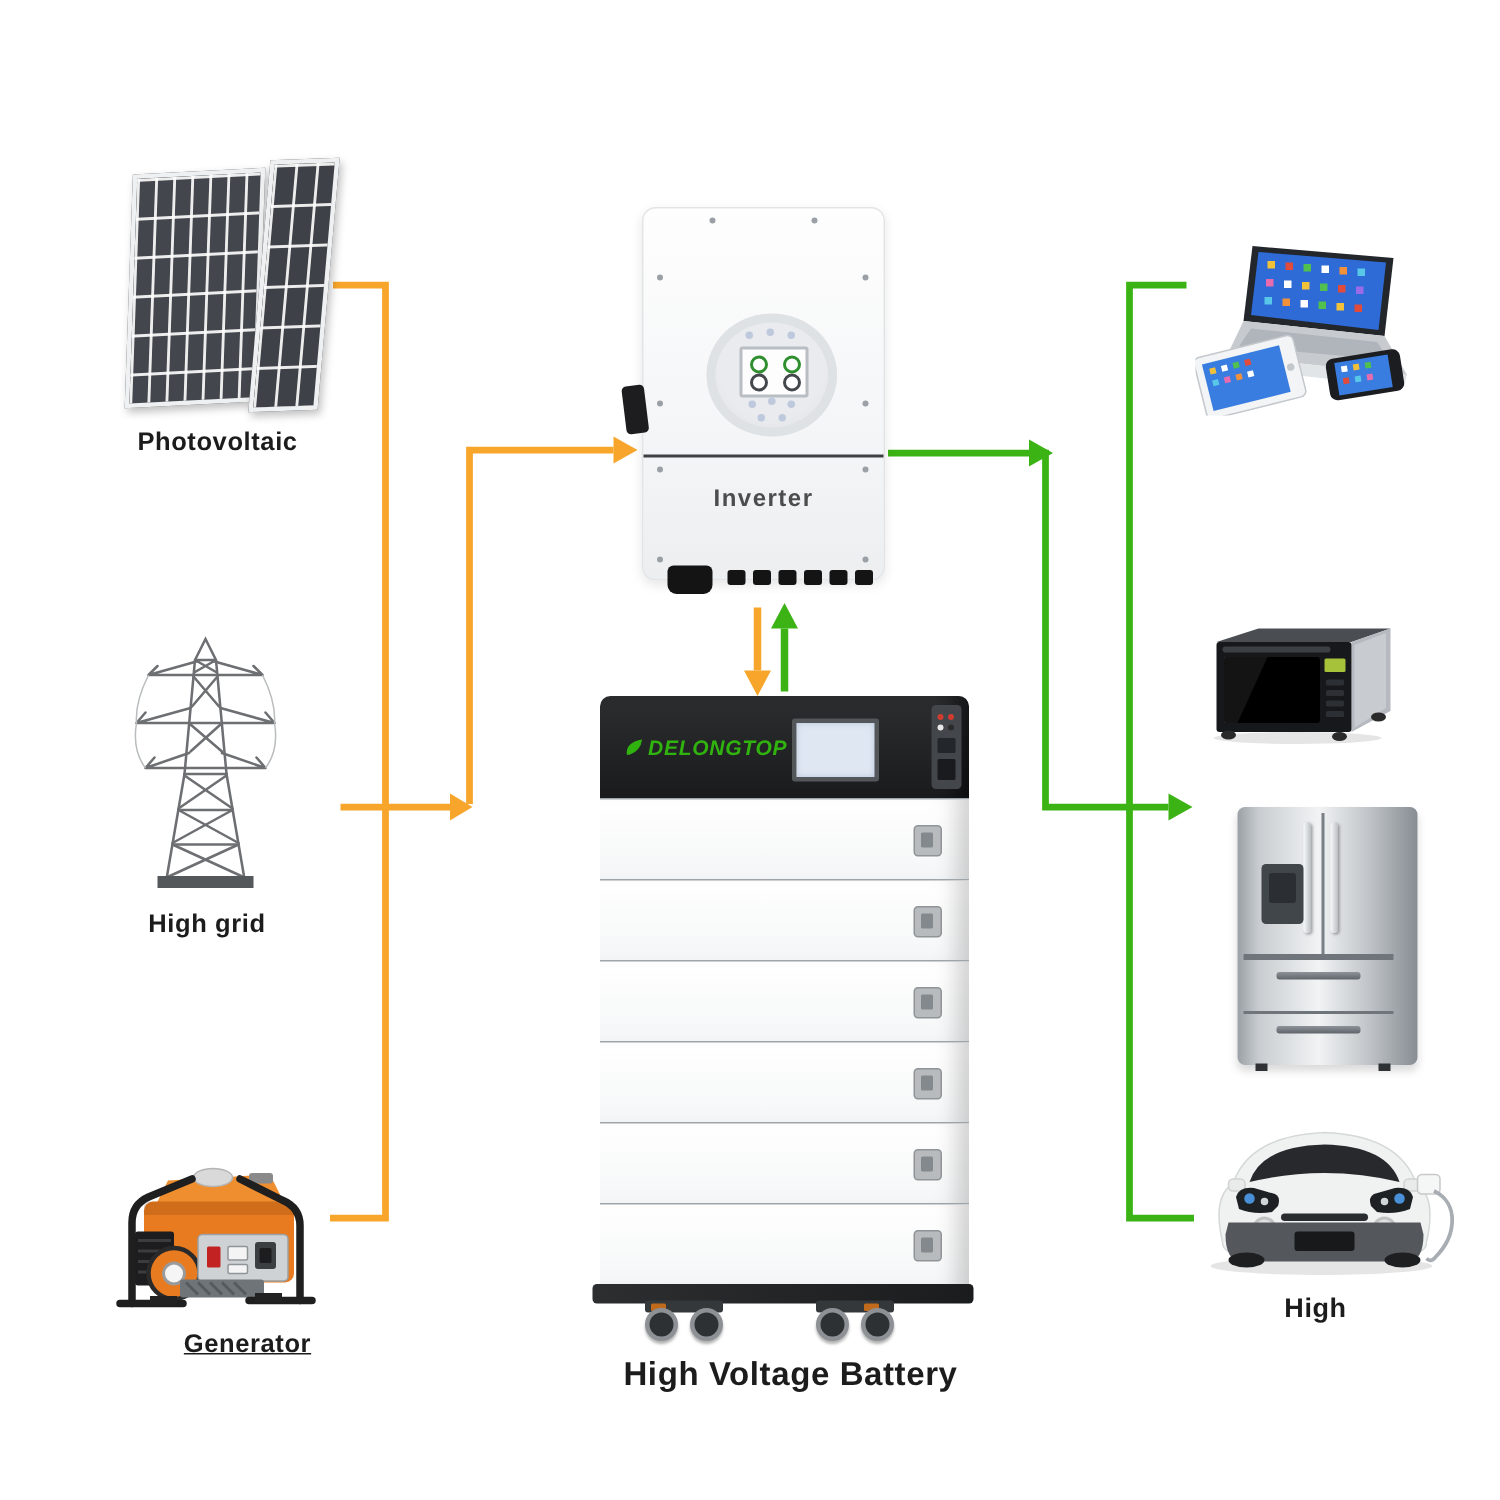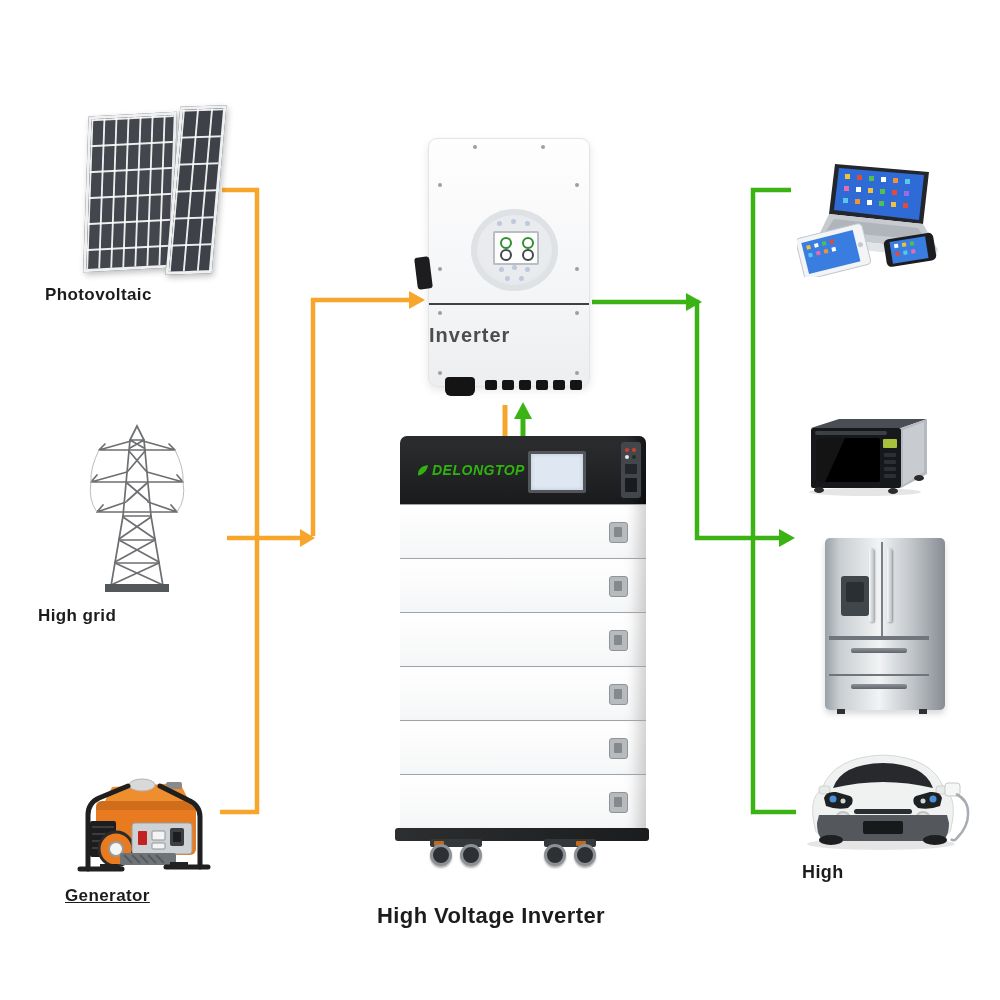--- a/index.html
+++ b/index.html
@@ -7,21 +7,21 @@
     --c-green:#3CB315;
     --c-label:#1c1c1c;
     --c-inverter-label:#4d4d4d;
     --c-brand-green:#31B30F;
     --c-ac-display-green:#4ed34e;
   }
   html,body{margin:0;padding:0;background:#fff;}
   #canvas{position:relative;width:1000px;height:1000px;background:#fff;overflow:hidden;
           font-family:"Liberation Sans", sans-serif;}
   .abs{position:absolute;}
-  .node-label{position:absolute;font-weight:bold;color:var(--c-label);
+  .node-label{position:absolute;text-align:center;font-weight:bold;color:var(--c-label);
               letter-spacing:.4px;}
   
   svg.lines{position:absolute;left:0;top:0;z-index:1;}
   .ln-o{stroke:var(--c-orange);stroke-width:4.5;fill:none;}
   .ln-g{stroke:var(--c-green);stroke-width:4.5;fill:none;}
   .ar-o{fill:var(--c-orange);stroke:none;}
   .ar-g{fill:var(--c-green);stroke:none;}
   .comp{z-index:2;}
   
   .pv-panel{position:absolute;border:3px solid #eef0f1;background-color:#43464c;
@@ -38,21 +38,21 @@
     box-shadow:inset 0 0 0 6px #dfe2e5;}
   .inv-lcd{position:absolute;left:22px;top:22px;width:42px;height:30px;background:#fdfdfd;
     border:2px solid #b9bec3;border-radius:2px;}
   .gauge{position:absolute;width:8px;height:8px;border-radius:50%;}
   .inv-dot{position:absolute;width:5px;height:5px;border-radius:50%;background:#b3c1da;opacity:.8;}
   .inv-divider{position:absolute;left:0;top:164px;width:100%;height:2px;background:#3f4043;}
   .inv-conn{position:absolute;background:#141414;border-radius:2px;}
   .inv-clip{position:absolute;left:-13px;top:118px;width:15px;height:32px;background:#1d1d1f;
     border-radius:3px;transform:rotate(-7deg);}
   
-  .battery{left:400px;top:436px;width:246px;height:426px;}
+  .battery{left:400px;top:464px;width:246px;height:426px;}
   .bat-top{position:absolute;left:0;top:0;width:100%;height:68px;border-radius:7px 7px 0 0;
     background:linear-gradient(180deg,#2b2d2f,#191b1d);
     box-shadow:inset -18px 0 14px -10px rgba(0,0,0,.55);}
   .bat-brand{position:absolute;left:16px;top:26px;display:flex;align-items:center;gap:3px;
     color:var(--c-brand-green);font-style:italic;font-weight:bold;font-size:14px;letter-spacing:.5px;}
   .bat-lcd{position:absolute;left:128px;top:15px;width:52px;height:36px;background:#dfe7f2;
     border:3px solid #54575a;border-radius:2px;box-shadow:inset 0 0 4px #b9c6da;}
   .bat-conn{position:absolute;right:5px;top:6px;width:20px;height:56px;background:#43474b;border-radius:3px;}
   .bat-modules{position:absolute;left:0;top:68px;width:100%;}
   .bat-module{position:relative;height:53px;border-top:1px solid #9ea4a8;
@@ -213,21 +213,21 @@
         <div class="gauge" style="left:5px;top:16px;background:#fff;border:2px solid #44484c;"></div>
         <div class="gauge" style="left:27px;top:16px;background:#fff;border:2px solid #44484c;"></div>
       </div>
       <div class="inv-dot" style="left:28px;top:58px;"></div>
       <div class="inv-dot" style="left:41px;top:56px;"></div>
       <div class="inv-dot" style="left:54px;top:58px;"></div>
       <div class="inv-dot" style="left:34px;top:67px;"></div>
       <div class="inv-dot" style="left:48px;top:67px;"></div>
     </div>
     <div class="inv-divider"></div>
-    <div class="node-label" style="left:0;top:185px;width:100%;font-size:20px;color:var(--c-inverter-label);letter-spacing:1px;">Inverter</div>
+    <div class="node-label" style="left:0;top:185px;width:100%;font-size:16px;color:var(--c-inverter-label);letter-spacing:1px;">Inverter</div>
     <div class="inv-conn" style="left:16px;top:238px;width:30px;height:19px;border-radius:4px 4px 6px 6px;"></div>
     <div class="inv-conn" style="left:56px;top:241px;width:12px;height:10px;"></div>
     <div class="inv-conn" style="left:73px;top:241px;width:12px;height:10px;"></div>
     <div class="inv-conn" style="left:90px;top:241px;width:12px;height:10px;"></div>
     <div class="inv-conn" style="left:107px;top:241px;width:12px;height:10px;"></div>
     <div class="inv-conn" style="left:124px;top:241px;width:12px;height:10px;"></div>
     <div class="inv-conn" style="left:141px;top:241px;width:12px;height:10px;"></div>
   </div>
 
   <div class="abs comp battery">
@@ -277,21 +277,21 @@
       <div class="wheel" style="left:2px;"></div>
         <div class="wheel" style="left:32px;"></div>
     </div>
     <div class="wheel-group" style="left:142px;">
       <div class="wheel-brace"></div>
       <div class="wheel-orange" style="left:34px;"></div>
       <div class="wheel" style="left:2px;"></div>
         <div class="wheel" style="left:32px;"></div>
     </div>
   </div>
-  <div class="node-label" style="left:377px;top:903px;width:300px;font-size:22px;">High Voltage Inverter</div>
+  <div class="node-label" style="left:377px;top:903px;width:300px;font-size:22px;">High Voltage Battery</div>
 
   <svg class="abs comp" style="left:797px;top:162px;" width="147" height="115" viewBox="0 0 147 115">
 
     <polygon points="38,2 132,10 126,62 32,52" fill="#23272b"></polygon>
     <polygon points="42,6 127,13 122,58 37,48" fill="#2e6bd6"></polygon>
     <g>
       <rect x="48" y="12" width="5" height="5" fill="#f2c13a"></rect>
         <rect x="60" y="13" width="5" height="5" fill="#e14b3c"></rect>
       <rect x="72" y="14" width="5" height="5" fill="#51c04e"></rect>
         <rect x="84" y="15" width="5" height="5" fill="#ffffff"></rect>

